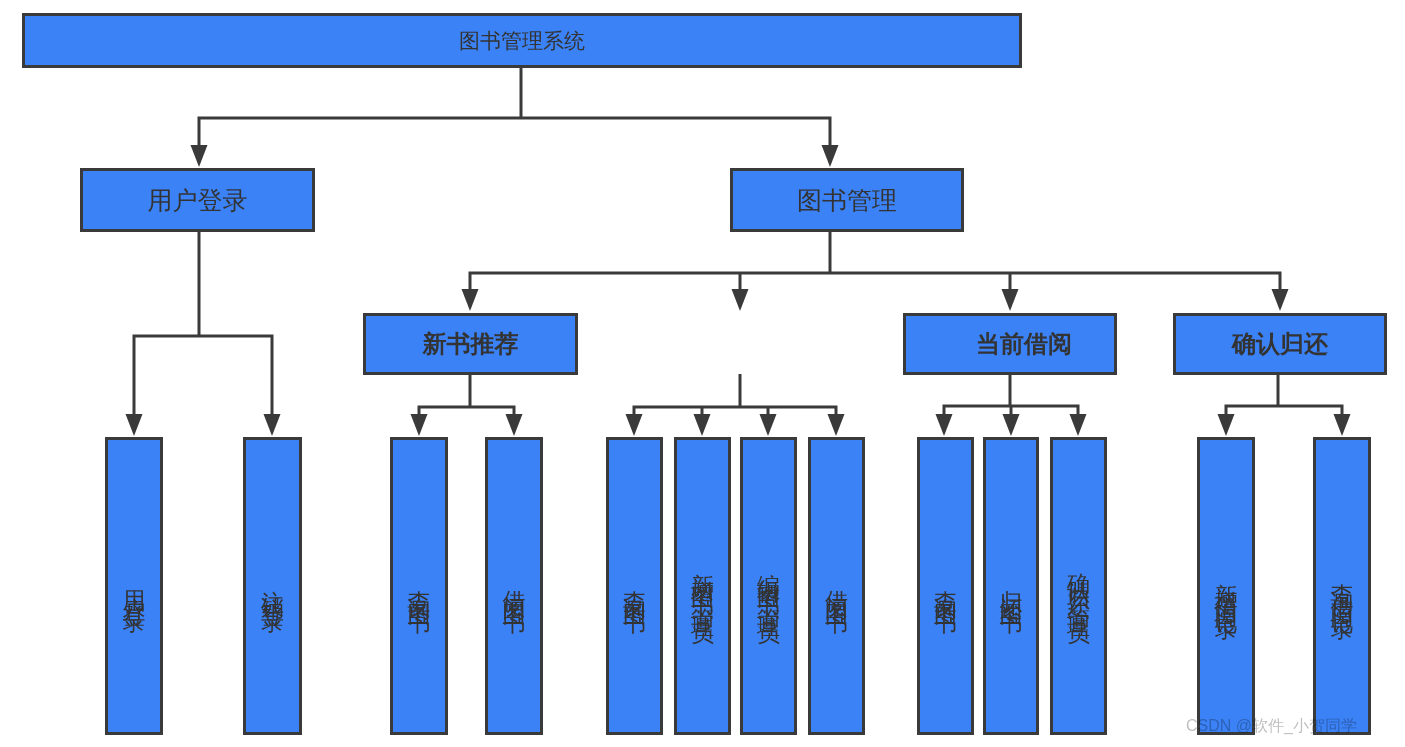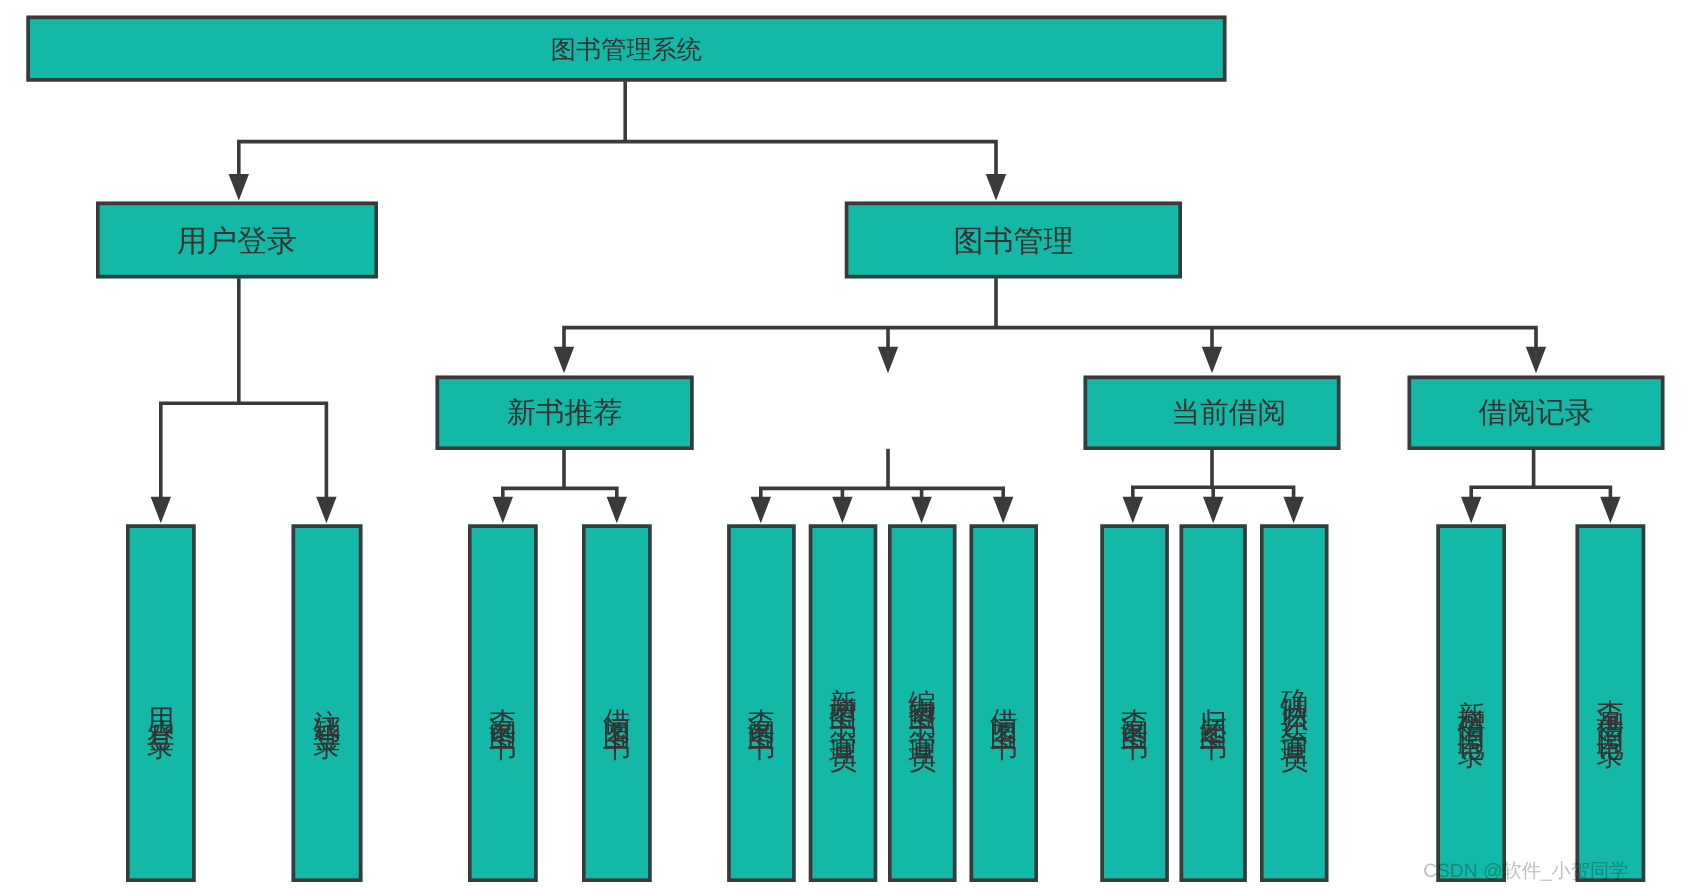--- a/index.html
+++ b/index.html
@@ -19,31 +19,31 @@
     position: absolute;
     left: 0;
     top: 0;
     width: 1405px;
     height: 747px;
   }
   .node {
     position: absolute;
     box-sizing: border-box;
     border: 3px solid #3a3a3a;
-    background: #14b8a6;
+    background: #3b82f6;
     color: #333333;
     display: flex;
     align-items: center;
     justify-content: center;
     text-align: center;
     white-space: nowrap;
   }
   .root-node   { font-size: 21px; }
   .l2-node     { font-size: 25px; }
-  .l3-node     { font-size: 24px; }
+  .l3-node     { font-size: 24px; font-weight: bold; }
   .leaf-node {
     font-size: 23px;
     writing-mode: vertical-rl;
     text-orientation: mixed;
     letter-spacing: 7px;
     line-height: 1;
     white-space: normal;
   }
   .watermark {
     position: absolute;
@@ -109,25 +109,25 @@
       <polygon points="1002.5,414 1019.5,414 1011,436"></polygon>
       <polygon points="1069.5,414 1086.5,414 1078,436"></polygon>
       <polygon points="1217.5,414 1234.5,414 1226,436"></polygon>
       <polygon points="1333.5,414 1350.5,414 1342,436"></polygon>
     </g>
   </svg>
 
   <div class="node root-node" style="left:22px; top:13px; width:1000px; height:55px;">图书管理系统</div>
 
   <div class="node l2-node" style="left:80px; top:168px; width:235px; height:64px;">用户登录</div>
-  <div class="node l2-node" style="left:704px; top:168px; width:281px; height:64px;">图书管理</div>
+  <div class="node l2-node" style="left:730px; top:168px; width:234px; height:64px;">图书管理</div>
 
   <div class="node l3-node" style="left:363px; top:313px; width:215px; height:62px;">新书推荐</div>
   <div class="node l3-node" style="left:903px; top:313px; width:214px; height:62px;padding-left:28px;">当前借阅</div>
-  <div class="node l3-node" style="left:1173px; top:313px; width:214px; height:62px;">借阅记录</div>
+  <div class="node l3-node" style="left:1173px; top:313px; width:214px; height:62px;">确认归还</div>
 
   <div class="node leaf-node" style="left:105px; top:437px; width:58px; height:298px;">用户登录</div>
   <div class="node leaf-node" style="left:243px; top:437px; width:59px; height:298px;">注销登录</div>
 
   <div class="node leaf-node" style="left:390px; top:437px; width:58px; height:298px;">查询图书</div>
   <div class="node leaf-node" style="left:485px; top:437px; width:58px; height:298px;">借阅图书</div>
 
   <div class="node leaf-node" style="left:606px; top:437px; width:57px; height:298px;">查询图书</div>
   <div class="node leaf-node" style="left:674px; top:437px; width:57px; height:298px;">新增图书（管理员）</div>
   <div class="node leaf-node" style="left:740px; top:437px; width:57px; height:298px;">编辑图书（管理员）</div>

